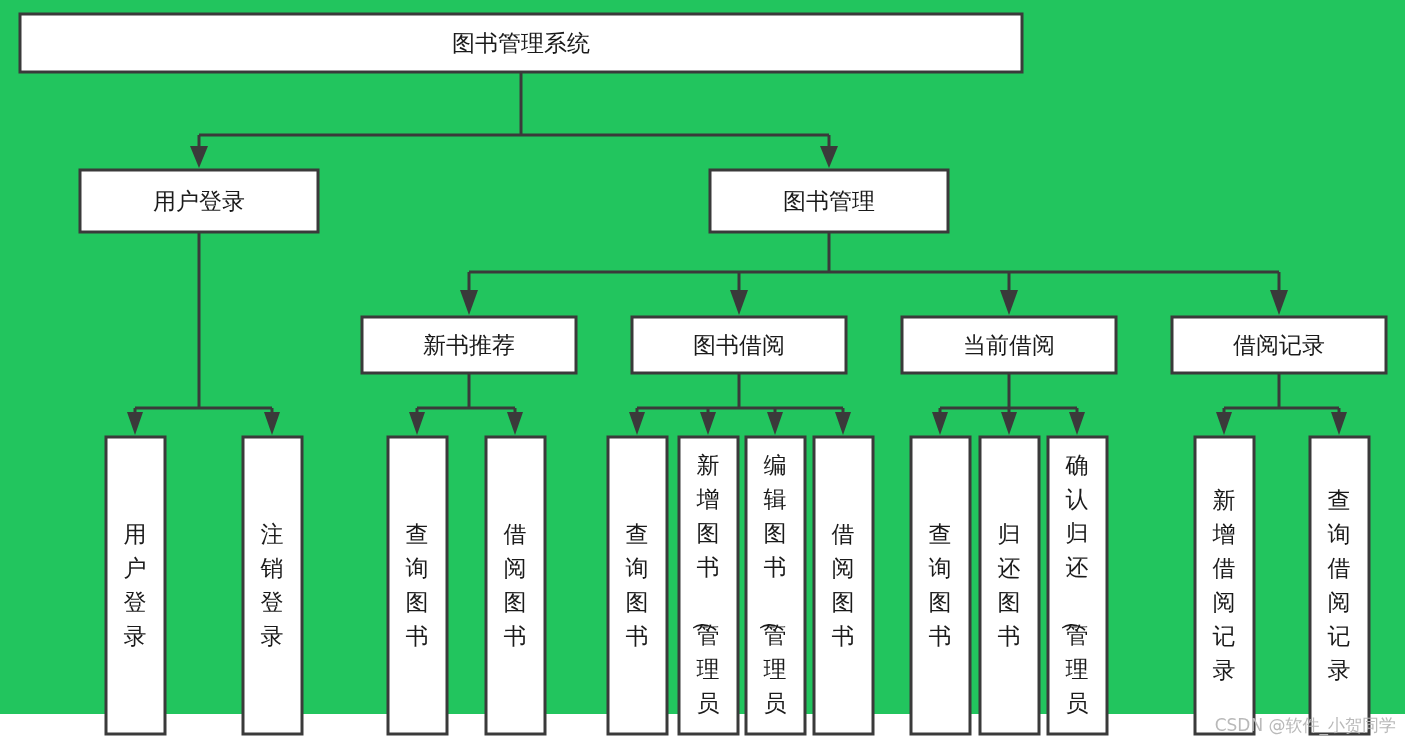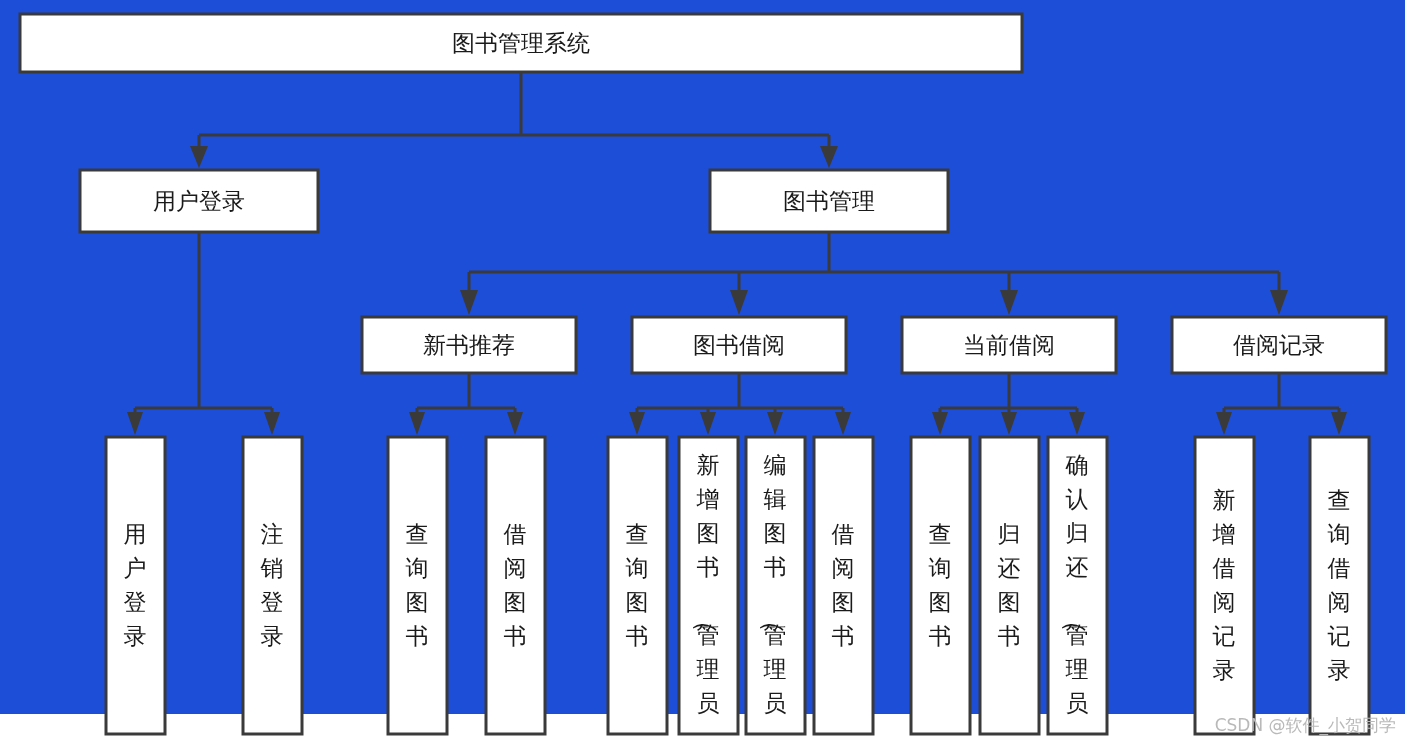--- a/index.html
+++ b/index.html
@@ -11,21 +11,21 @@
   body {
     width: 1405px;
     height: 747px;
     overflow: hidden;
     font-family: "DejaVu Sans", "Liberation Sans", sans-serif;
   }
   #diagram-root {
     position: relative;
     width: 1405px;
     height: 714px;
-    background: #1d4ed8;
+    background: #22c55e;
   }
   svg#flowchart {
     display: block;
     width: 1405px;
     height: 747px;
   }
   .node-box {
     fill: #ffffff;
     stroke: #3a3a3a;
     stroke-width: 3;

